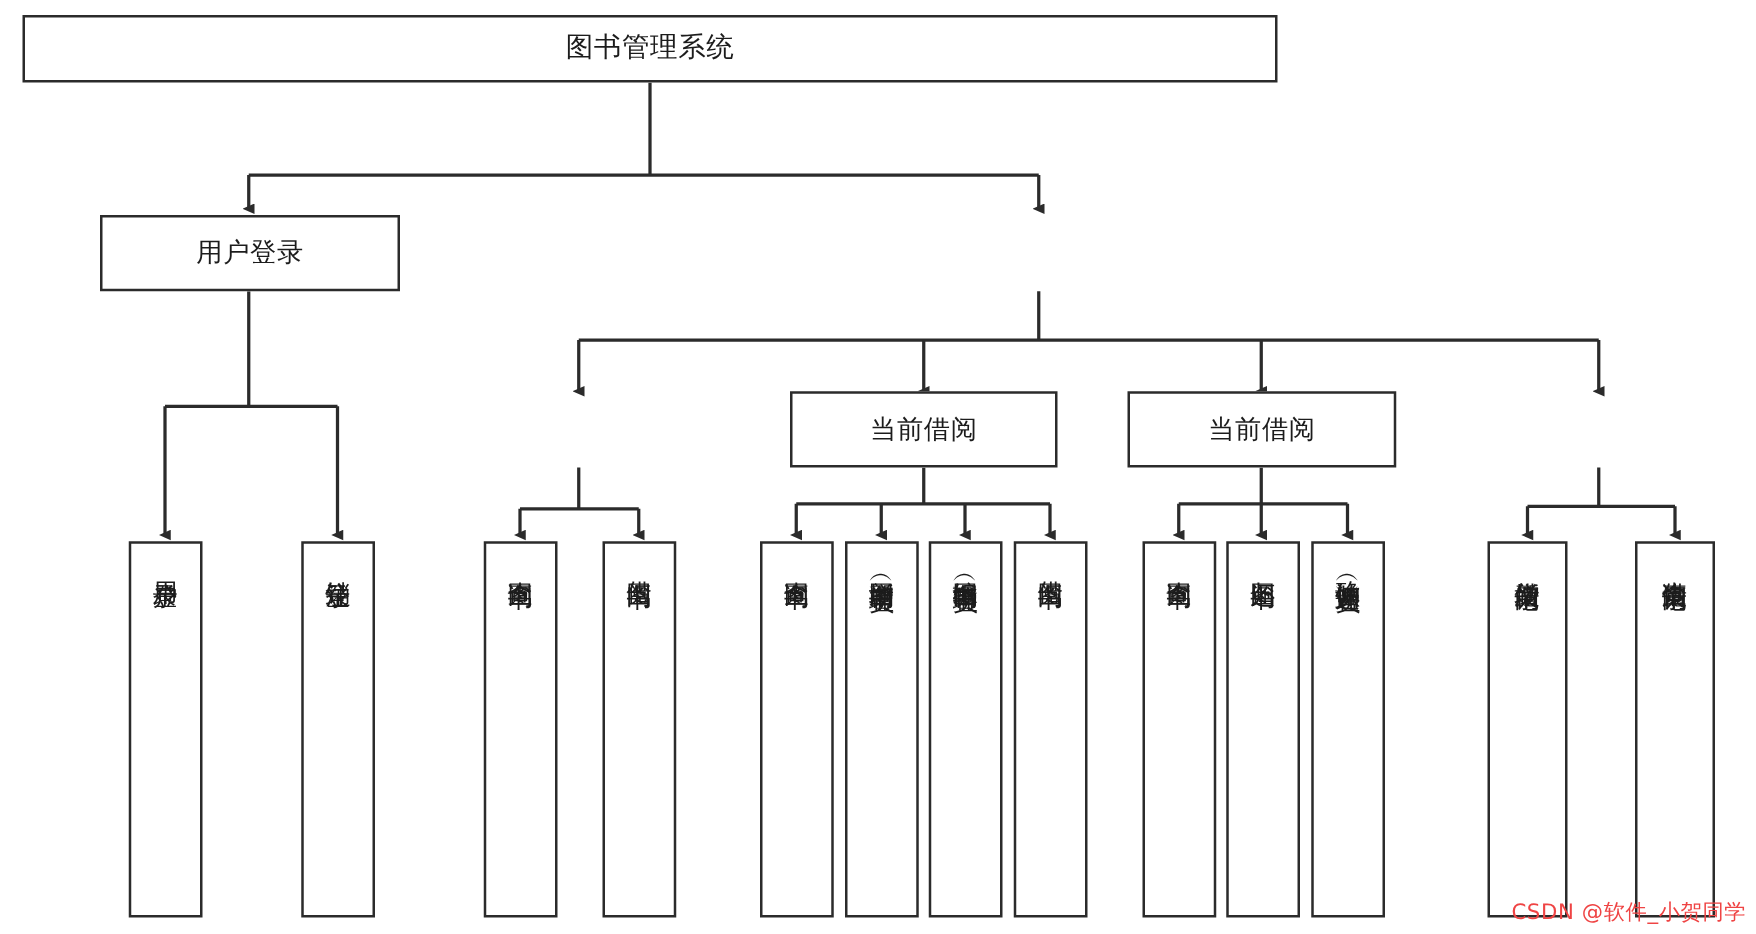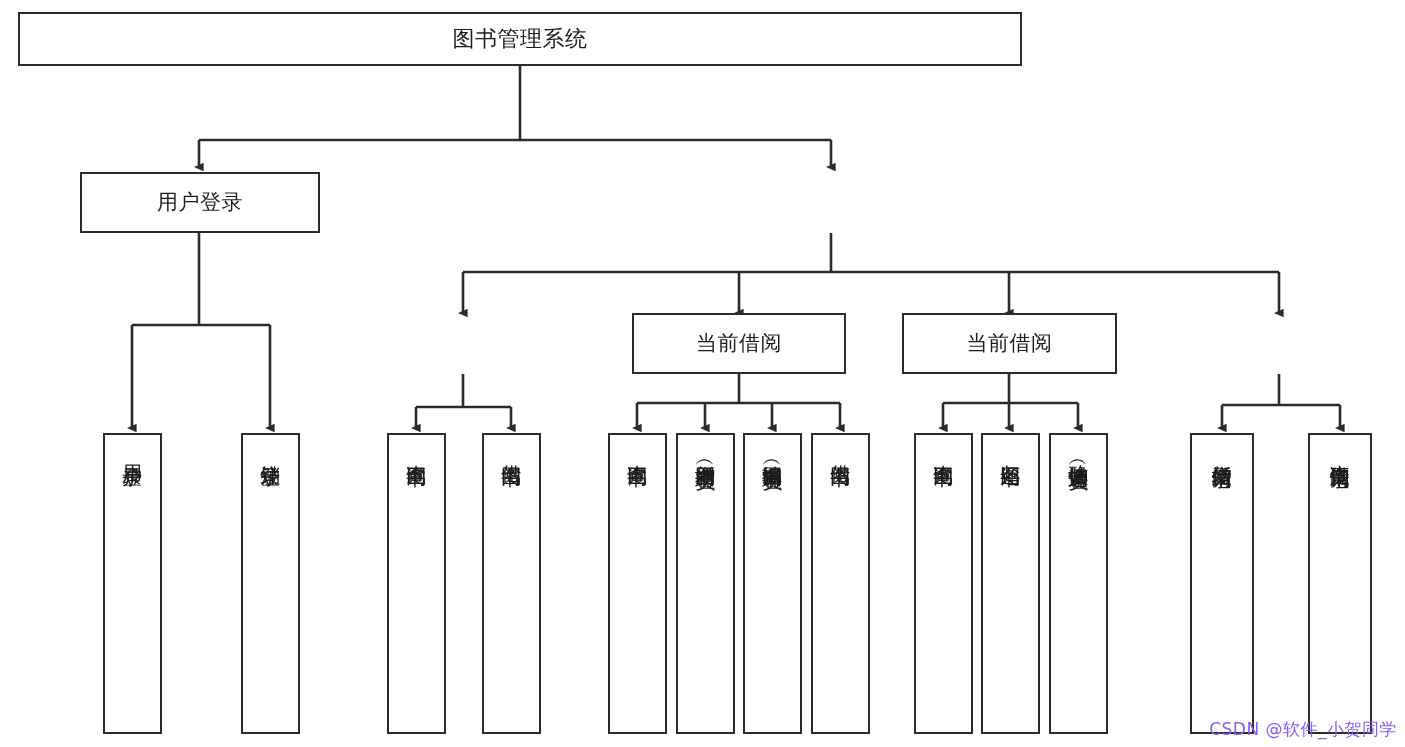--- a/index.html
+++ b/index.html
@@ -59,21 +59,21 @@
     text-orientation: upright;
     line-height: 1.12;
     letter-spacing: 1px;
     white-space: nowrap;
   }
   #watermark {
     position: absolute;
     right: 8px;
     bottom: 6px;
     font-size: 17px;
-    color: #8b5cf6;
+    color: #ef4444;
     letter-spacing: 0.5px;
     z-index: 5;
     white-space: nowrap;
   }
 </style>
 </head>
 <body>
 
 <div id="canvas">
 

